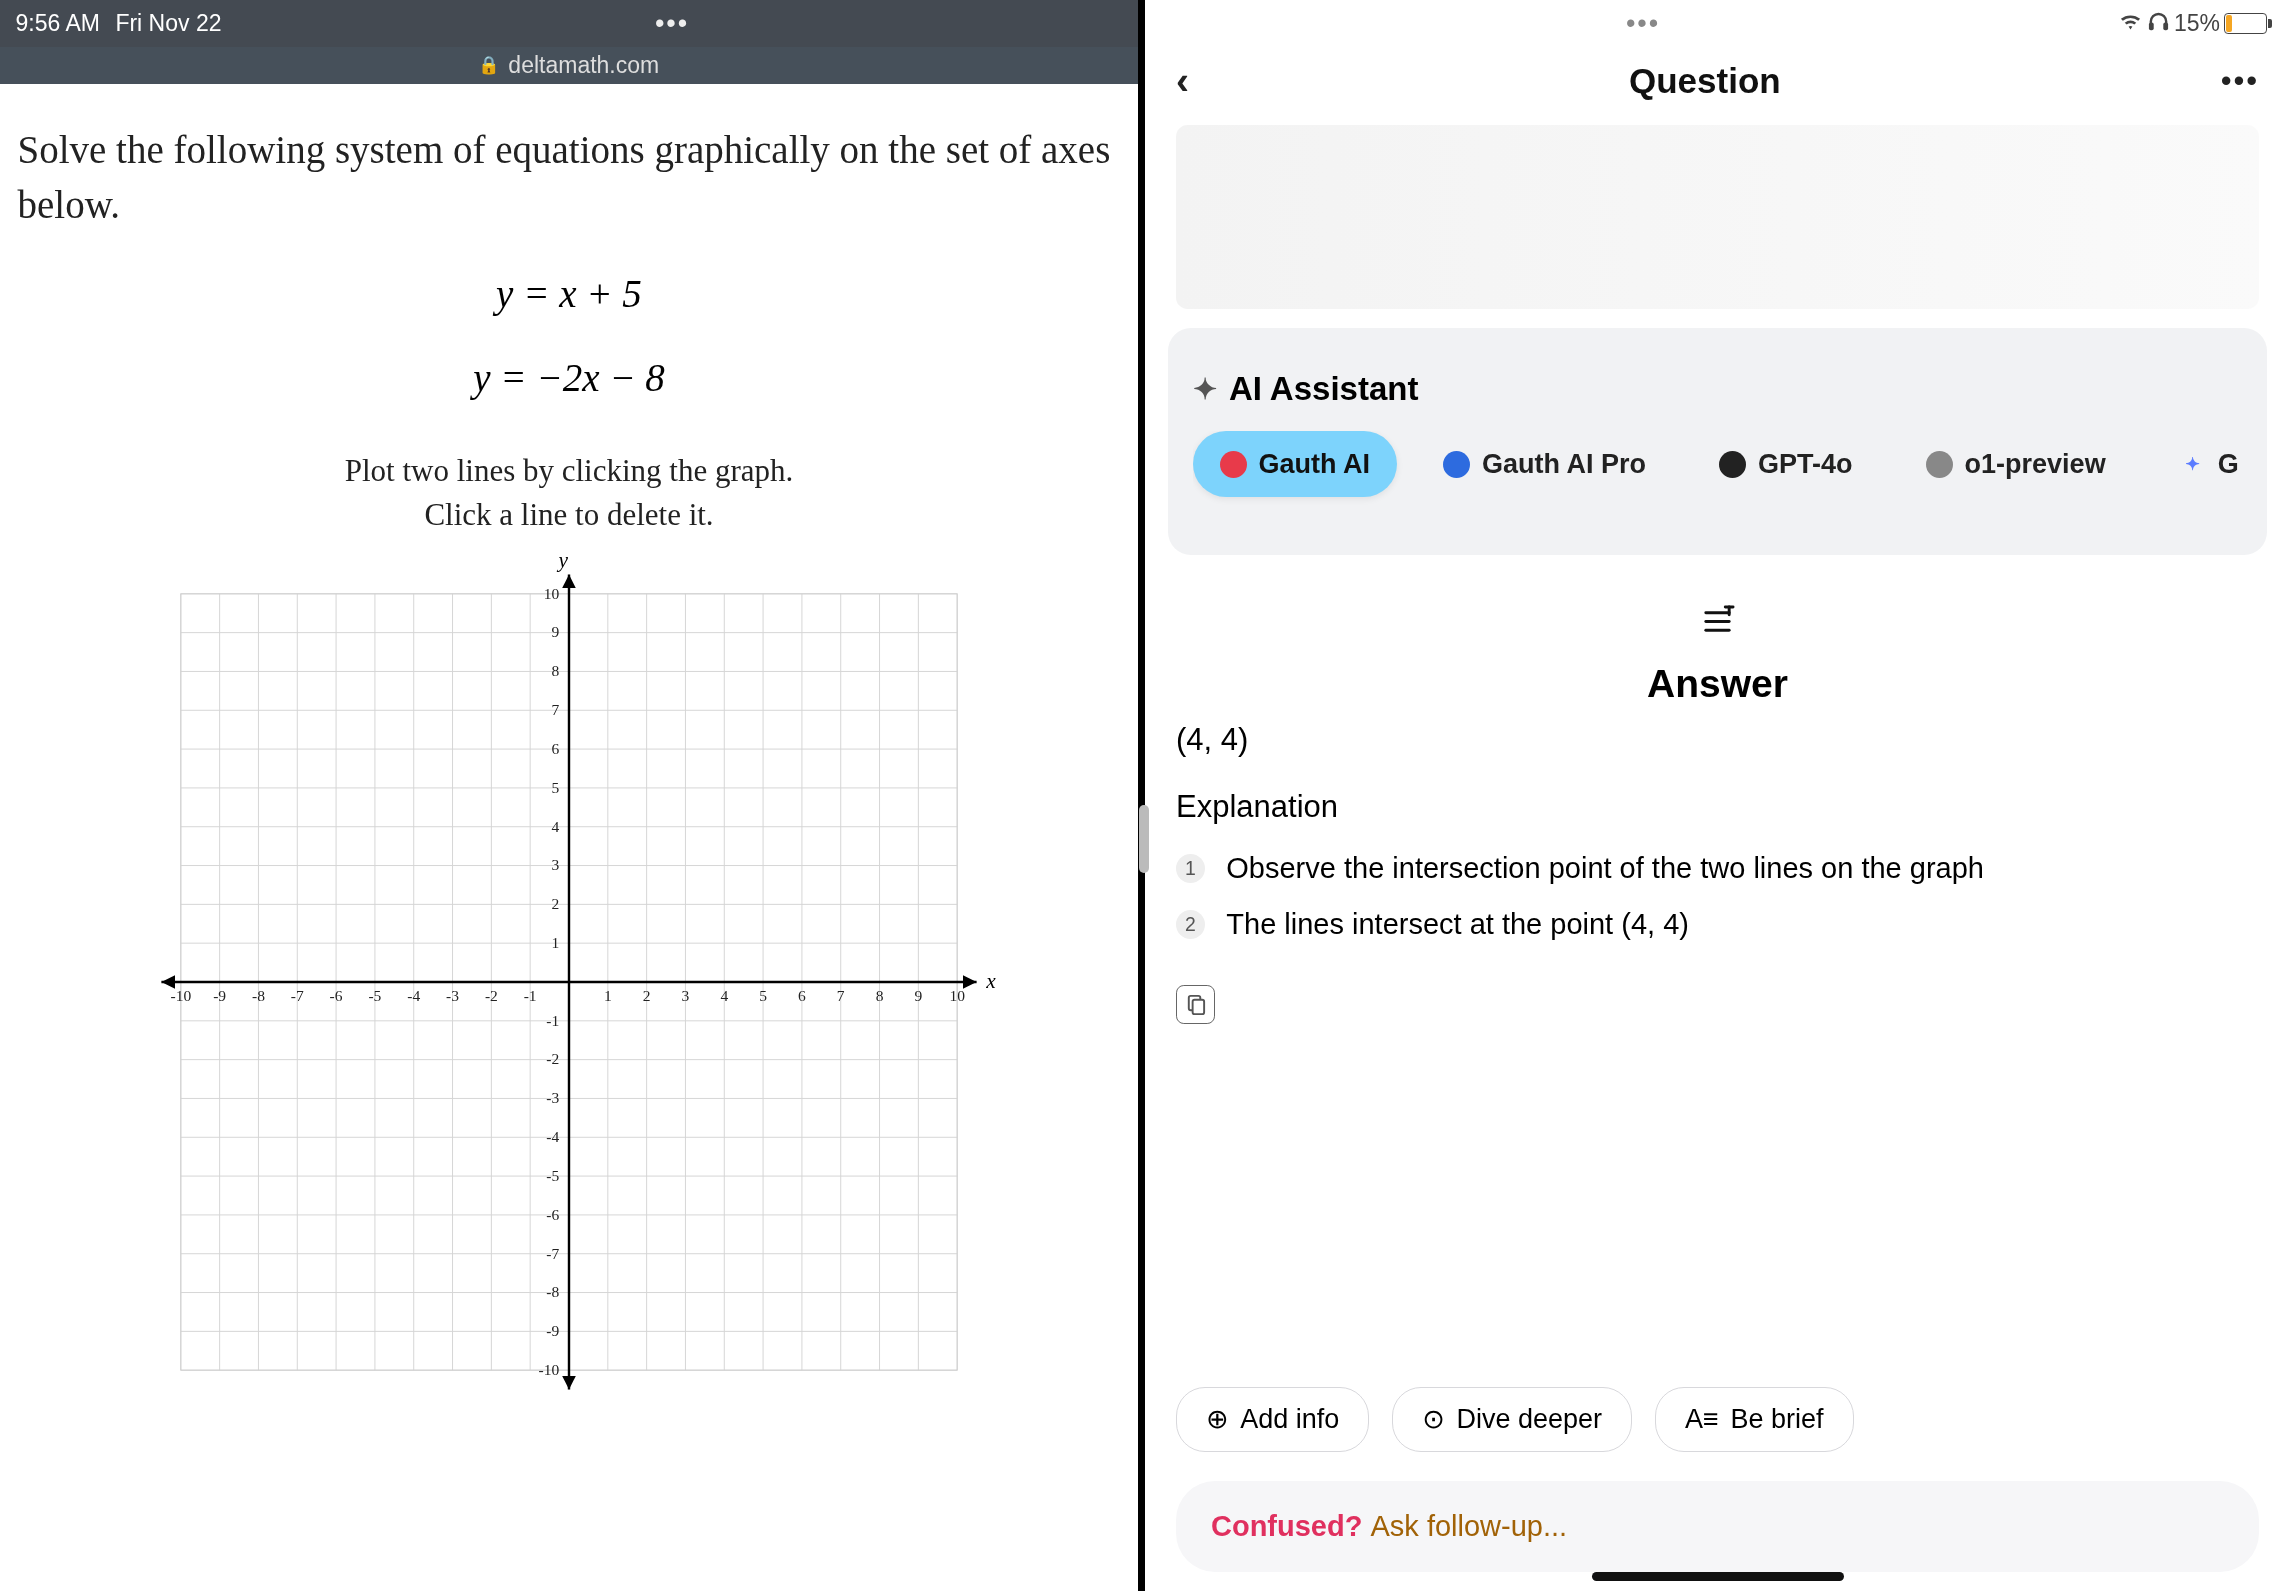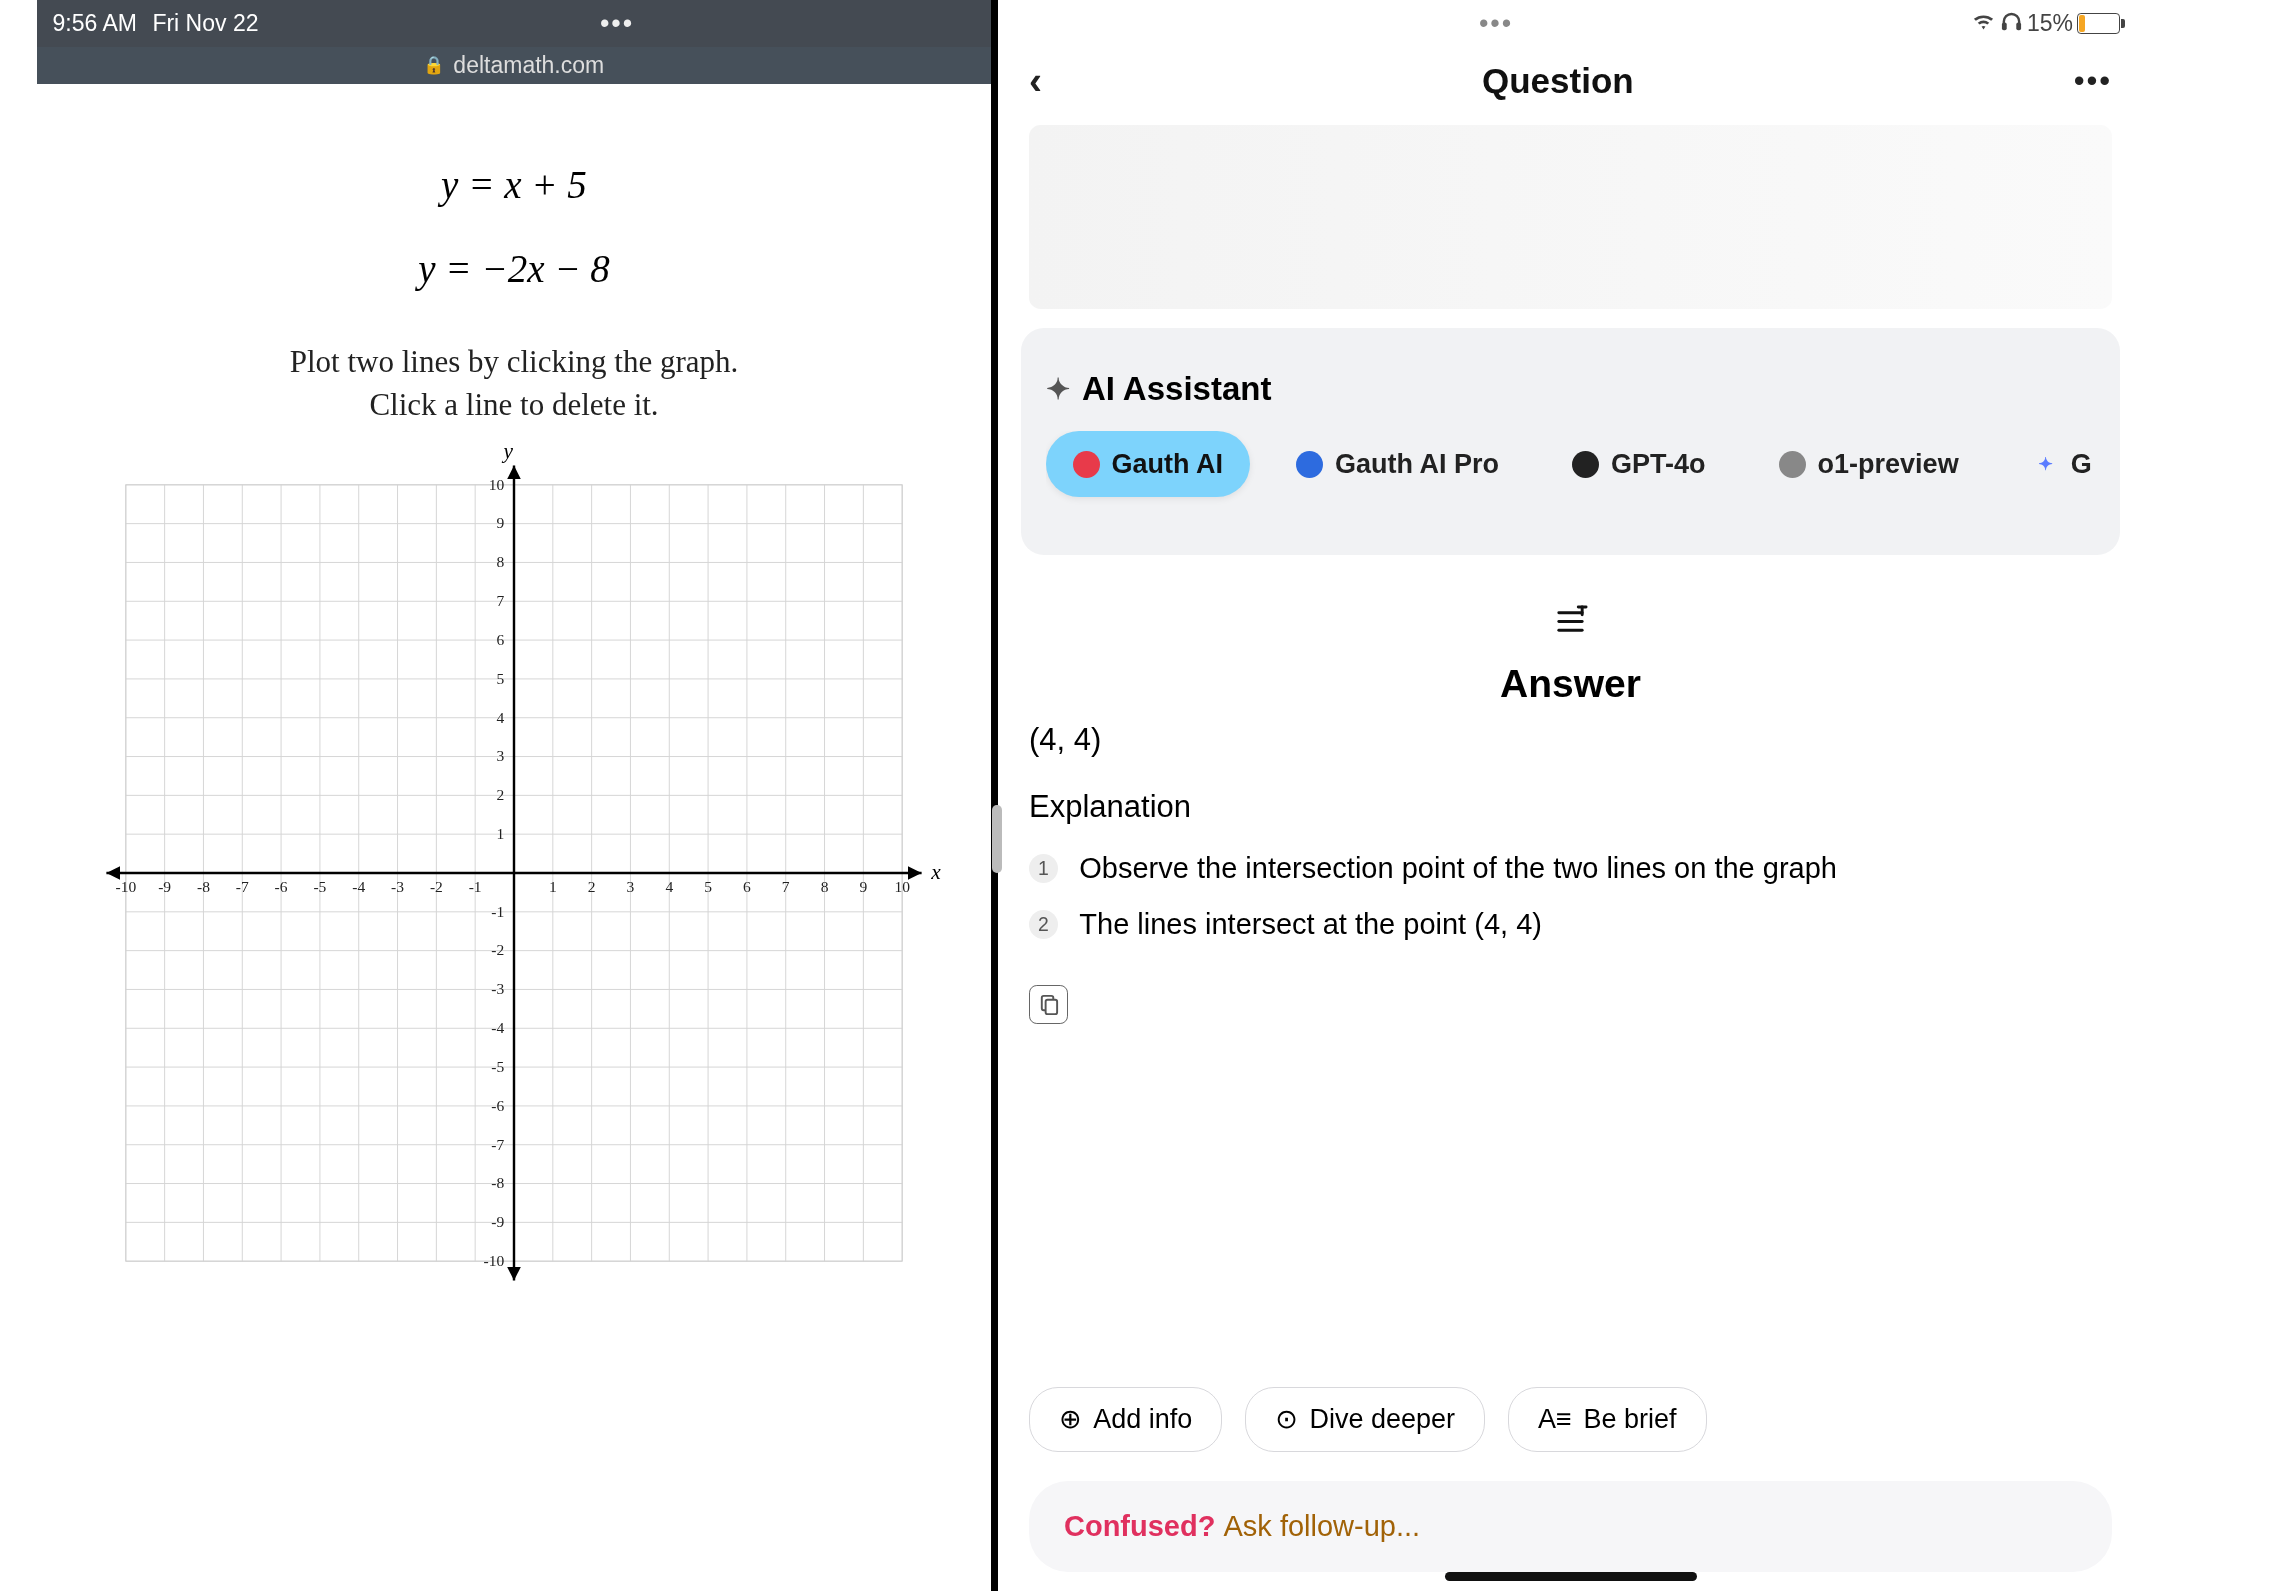--- a/index.html
+++ b/index.html
@@ -1,19 +1,19 @@
 <!DOCTYPE html>
 <html><head>
 <meta charset="utf-8">
 <style>
 * { margin: 0; padding: 0; box-sizing: border-box; }
 body { font-family: -apple-system, BlinkMacSystemFont, "Segoe UI", sans-serif; width: 2290px; height: 1591px; display: flex; background: #fff; overflow: hidden; }
 
 
-.left-pane { width: 961px; height: 100%; background: #fff; border-right: 7.8px solid #000; position: relative; margin-left: 37px; }
+.left-pane { width: 1145px; height: 100%; background: #fff; border-right: 7.8px solid #000; position: relative; }
 .status-bar { background: #444a52; color: #fff; height: 47px; display: flex; align-items: center; padding: 0 15.5px; font-size: 23px; }
 .status-time { font-weight: 500; }
 .status-date { margin-left: 15.5px; }
 .status-center { flex: 1; text-align: center; color: #eee; font-size: 27px; letter-spacing: 1.9px; }
 .url-bar { background: #46505a; color: #ddd; height: 37px; display: flex; align-items: center; justify-content: center; font-size: 23px; }
 .url-bar .lock { font-size: 17.5px; margin-right: 7.8px; color: #ccc; }
 .left-content { padding: 39px 17.5px 0 17.5px; }
 .question-text { font-family: Georgia, "Times New Roman", serif; font-size: 39px; line-height: 1.4; color: #222; margin-bottom: 39px; }
 .equations { text-align: center; margin: 29px 0 49px 0; }
 .equation { font-family: Georgia, serif; font-size: 39px; font-style: italic; margin: 39px 0; }
@@ -76,20 +76,21 @@
   <div class="status-bar">
     <span class="status-time">9:56 AM</span>
     <span class="status-date">Fri Nov 22</span>
     <span class="status-center">•••</span>
   </div>
   <div class="url-bar">
     <span class="lock">🔒</span>
     <span>deltamath.com</span>
   </div>
   <div class="left-content">
+    <div class="question-text">Solve the following system of equations graphically on the set of axes below.</div>
     <div class="equations">
       <div class="equation">y = x + 5</div>
       <div class="equation">y = −2x − 8</div>
     </div>
     <div class="instruction">
       <div>Plot two lines by clicking the graph.</div>
       <div>Click a line to delete it.</div>
     </div>
     <div class="graph-container">
       <svg id="graph-svg" width="854" height="854" viewBox="0 0 880 880">

